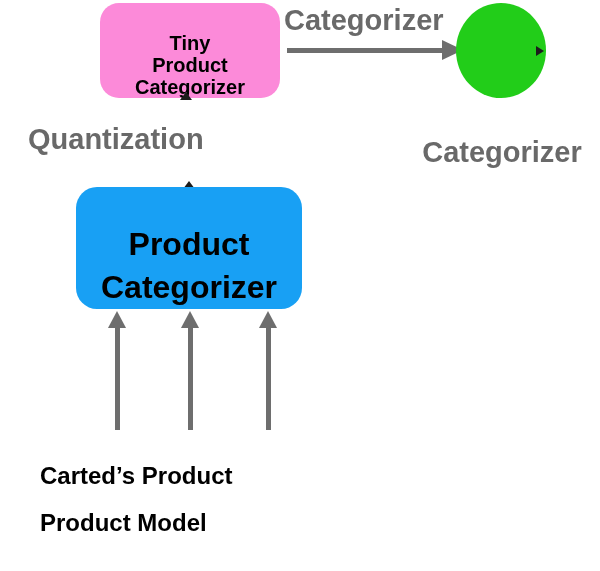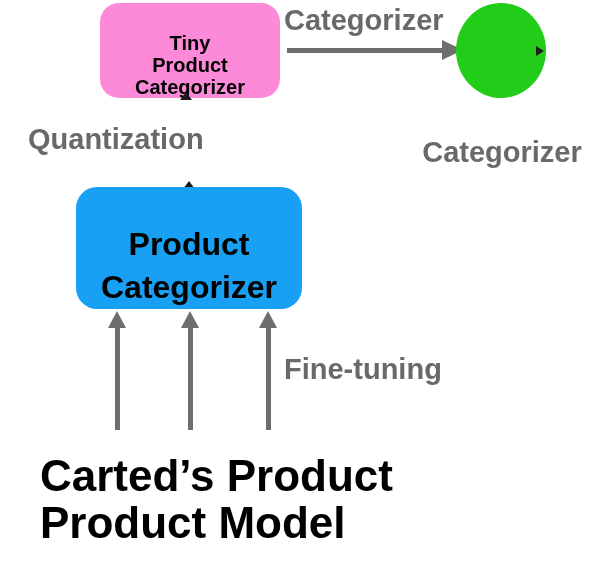--- a/index.html
+++ b/index.html
@@ -69,21 +69,21 @@
   .notch-pink { left: 180px; top: 92px; }
   .notch-blue { left: 183px; top: 181px; }
   .notch-right { position: absolute; width: 0; height: 0;
                  border-top: 5px solid transparent;
                  border-bottom: 5px solid transparent;
                  border-left: 8px solid #1c1c1c;
                  left: 536px; top: 46px; }
 
   
   .bottom-title { position: absolute; left: 40px; top: 452px;
-                  font-size: 44px; line-height: 47px; font-weight: bold;
+                  font-size: 24px; line-height: 47px; font-weight: bold;
                   color: #000000; white-space: nowrap; }
 </style>
 </head>
 <body>
 
 <div class="stage">
 
   <div class="node pink-box">
     <span>Tiny</span>
     <span>Product</span>
@@ -110,20 +110,19 @@
     <span>Categorizer</span>
   </div>
 
   <div class="head-up a1"></div>
   <div class="head-up a2"></div>
   <div class="head-up a3"></div>
   <div class="shaft ft-shaft a1"></div>
   <div class="shaft ft-shaft a2"></div>
   <div class="shaft ft-shaft a3"></div>
 
-  <div class="glabel lbl-finetuning">Fine-tuning</div>
 
   <div class="bottom-title">
     <span>Carted’s Product</span><br>
     <span>Product Model</span>
   </div>
 
 </div>
 
 </body></html>

